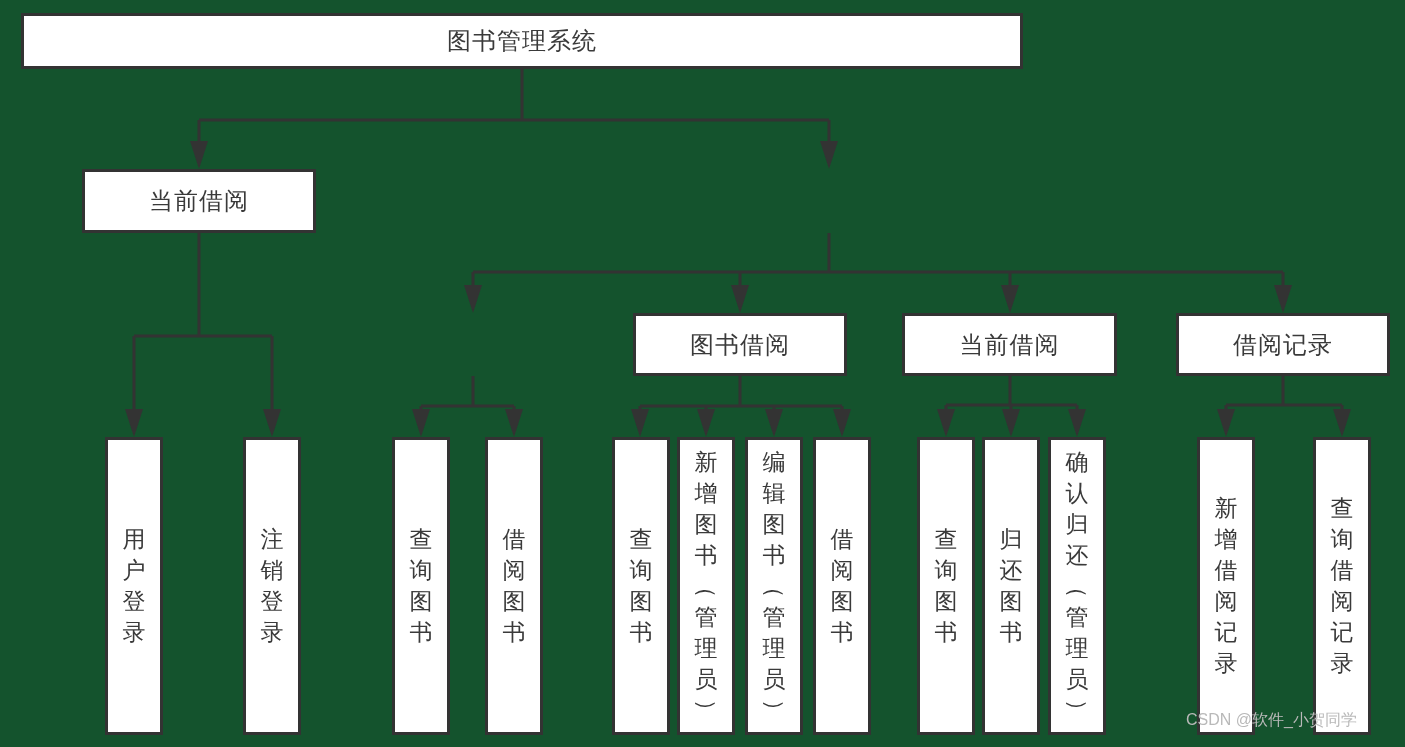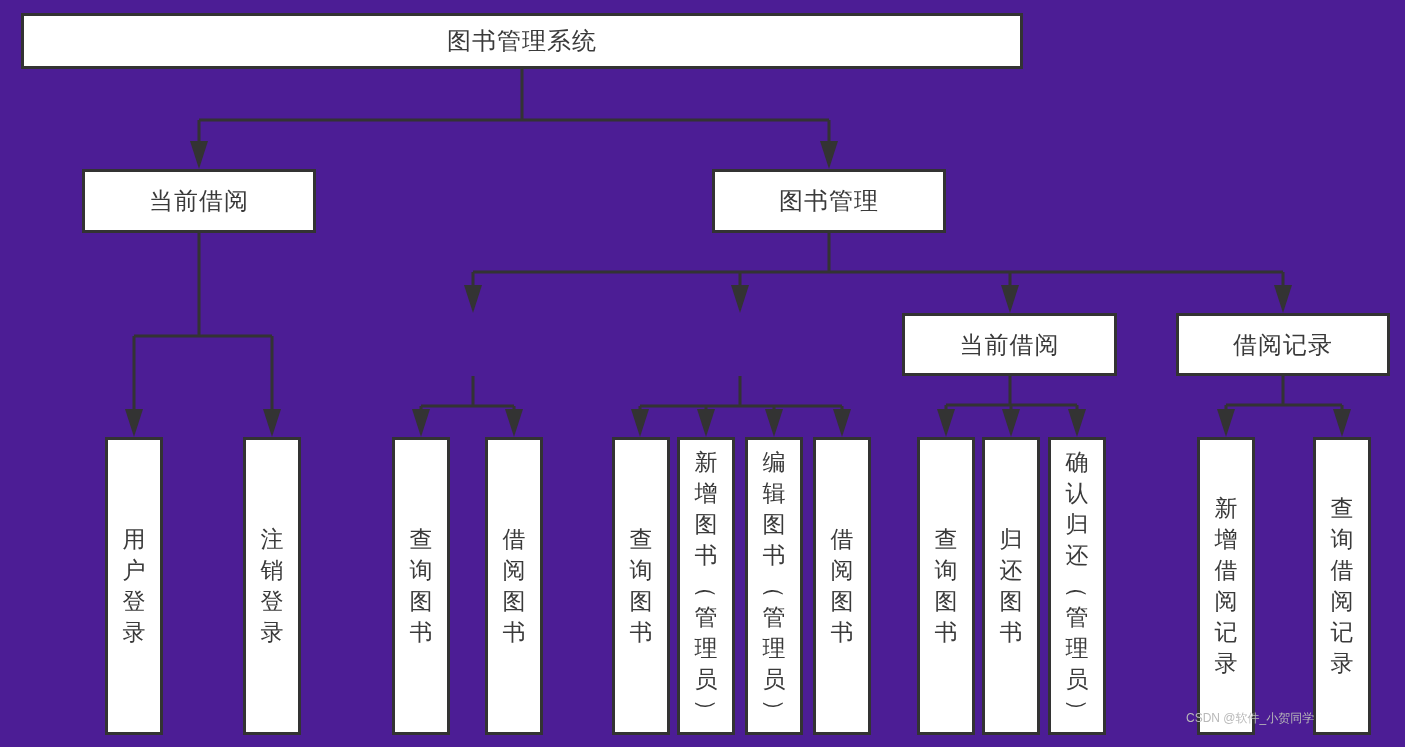--- a/index.html
+++ b/index.html
@@ -1,17 +1,17 @@
 <!DOCTYPE html>
 <html><head>
 <meta charset="utf-8">
 <style>
   html,body{margin:0;padding:0;background:#ffffff;}
   #stage{
-    position:relative;width:1405px;height:747px;background:#4c1d95;
+    position:relative;width:1405px;height:747px;background:#14532d;
     font-family:"Liberation Sans","DejaVu Sans",sans-serif;overflow:hidden;
   }
   #wires{position:absolute;left:0;top:0;width:1405px;height:747px;}
   .node{
     position:absolute;box-sizing:border-box;border:3px solid #333333;background:#ffffff;
     display:flex;align-items:center;justify-content:center;color:#3a3a3a;
   }
   .hnode{font-size:24px;letter-spacing:1px;}
   .vnode{font-size:23px;}
   .vtext{display:block;}
@@ -28,21 +28,21 @@
   .n-l2c{left:902px;top:313px;width:215px;height:63px;}
   .n-l2d{left:1176px;top:313px;width:214px;height:63px;}
   
   .leaf{top:437px;width:58px;height:298px;}
   .f0{left:105px;}  .f1{left:243px;}
   .f2{left:392px;}  .f3{left:485px;}
   .f4{left:612px;}  .f5{left:677px;}  .f6{left:745px;}  .f7{left:813px;}
   .f8{left:917px;}  .f9{left:982px;}  .f10{left:1048px;}
   .f11{left:1197px;} .f12{left:1313px;}
   .watermark{
-    position:absolute;left:1186px;top:710px;width:210px;font-size:12px;
+    position:absolute;left:1186px;top:710px;width:210px;font-size:16px;
     color:#b9b9b9;white-space:nowrap;
   }
 </style>
 </head>
 <body>
 
 <div id="stage">
 
   <svg id="wires" viewBox="0 0 1405 747" xmlns="http://www.w3.org/2000/svg">
     <defs>
@@ -77,24 +77,24 @@
       <use href="#ah" x="1342" y="437"></use>
   </svg>
 
   <div class="node hnode n-root">
     <span>图书管理系统</span>
   </div>
 
   <div class="node hnode n-l1a">
     <span>当前借阅</span>
   </div>
-  <div class="node hnode n-l1b">
-    <span>图书管理</span>
-  </div>
-
+
+  <div class="node hnode n-l2b">
+    <span>图书借阅</span>
+  </div>
   <div class="node hnode n-l2d">
     <span>借阅记录</span>
   </div>
   <div class="node hnode n-l2c">
     <span>当前借阅</span>
   </div>
 
   <div class="node vnode leaf f0">
     <span class="vtext">
         <span class="vch">用</span>

